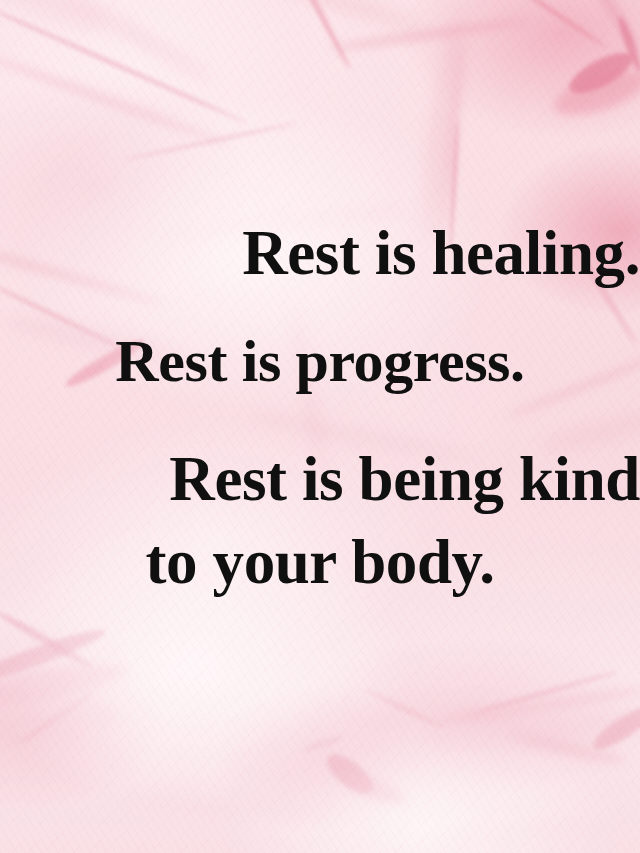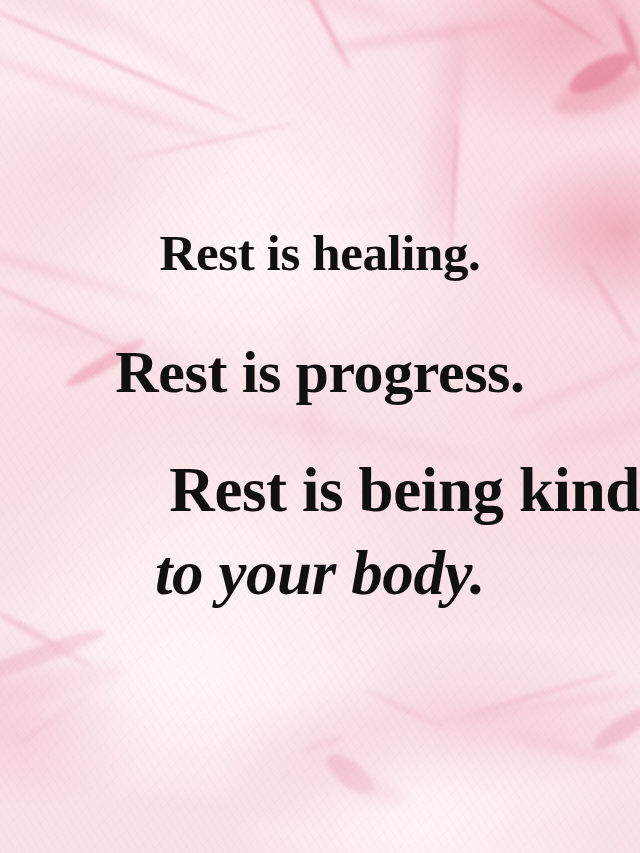--- a/index.html
+++ b/index.html
@@ -86,24 +86,24 @@
     text-align: center;
     z-index: 5;
   }
   .quote-line {
     color: #101010;
     font-weight: 700;
     letter-spacing: -0.4px;
     white-space: nowrap;
     -webkit-font-smoothing: antialiased;
   }
-  .quote-line.l1 { font-size: 51px; line-height: 83px; }
-  .quote-line.l2 { font-size: 60px; line-height: 82px; margin-top: 36px; }
+  .quote-line.l1 { font-size: 63px; line-height: 83px; text-align: right; }
+  .quote-line.l2 { font-size: 60px; line-height: 82px; margin-top: 25px; }
   .quote-line.l3 { font-size: 63px; line-height: 83px; margin-top: 36px; text-align: right; }
-  .quote-line.l4 { font-size: 63px; line-height: 83px; margin-top: 0px; font-style: italic; }
+  .quote-line.l4 { font-size: 63px; line-height: 83px; margin-top: 0px; }
 </style>
 </head>
 <body>
 
 <div id="poster">
 
   <div class="bg-layer" id="bg-base"></div>
   <div class="bg-layer" id="bg-blooms"></div>
 
   <div class="bg-layer" id="bg-veins">

